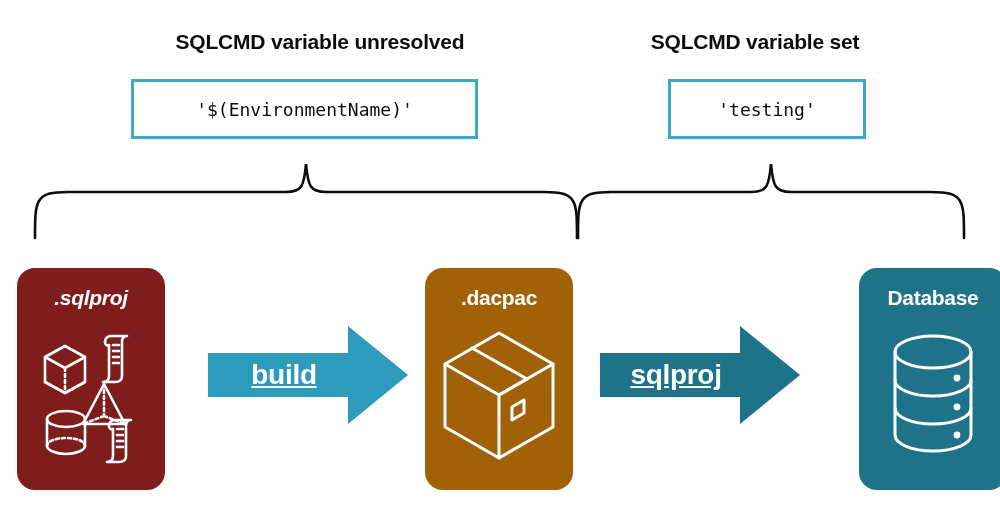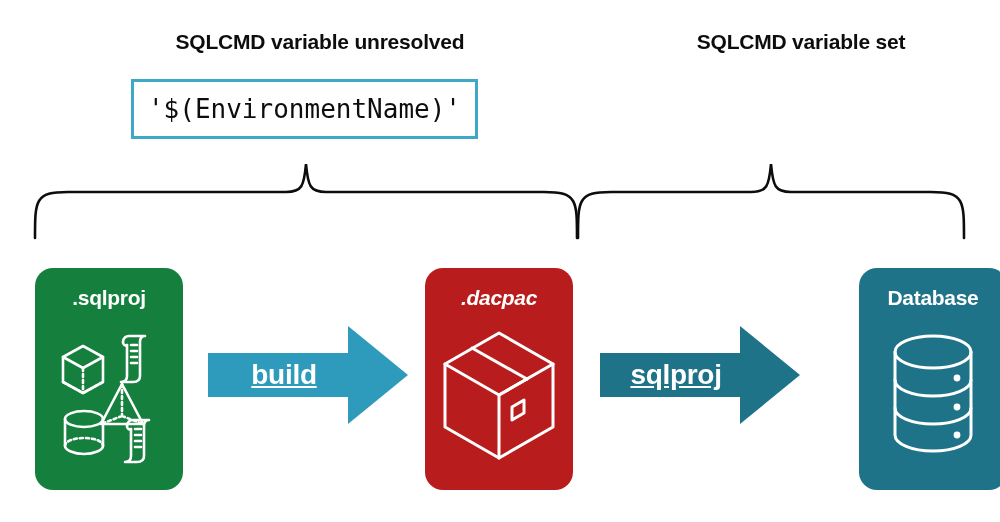--- a/index.html
+++ b/index.html
@@ -14,31 +14,31 @@
   .heading{
     position:absolute;
     font-weight:bold;
     font-size:21px;
     color:#0d0d0d;
     text-align:center;
     letter-spacing:-0.2px;
     white-space:nowrap;
   }
   #heading-left{left:35px;width:570px;top:30px;}
-  #heading-right{left:608px;width:386px;top:30px;text-align:center;}
+  #heading-right{left:562px;width:386px;top:30px;text-align:center;}
 
   
   .code-box{
     position:absolute;
     box-sizing:border-box;
     border:3px solid #3ea8c6;
     background:#ffffff;
     display:flex;align-items:center;justify-content:center;
     font-family:"DejaVu Sans Mono","Liberation Mono",monospace;
-    font-size:26px;
+    font-size:18px;
     color:#0d0d0d;
     white-space:nowrap;
   }
   #code-box-left{left:131px;top:79px;width:347px;height:60px;}
   #code-box-right{left:668px;top:79px;width:198px;height:60px;}
 
   
   .brace{position:absolute;top:160px;}
   #brace-left{left:28px;}
   #brace-right{left:571px;}
@@ -56,22 +56,22 @@
     font-weight:bold;
     font-size:21px;
     color:#ffffff;
     letter-spacing:-0.3px;
     white-space:nowrap;
   }
   .card-art{
     position:absolute;left:0;right:0;top:44px;bottom:8px;
     display:flex;align-items:center;justify-content:center;
   }
-  #card-sqlproj{left:35px;background:#15803d;}
-  #card-dacpac{left:425px;background:#b91c1c;font-style:italic;}
+  #card-sqlproj{left:17px;background:#7f1d1d;font-style:italic;}
+  #card-dacpac{left:425px;background:#a16207;}
   #card-database{left:815px;background:#1f7389;margin-left:44px;}
 
   
   .arrow{position:absolute;top:322px;width:200px;height:106px;}
   #arrow-build{left:208px;}
   #arrow-deploy{left:600px;}
   .arrow-label{
     position:absolute;top:0;left:0;width:152px;height:106px;
     display:flex;align-items:center;justify-content:center;
     font-weight:bold;font-size:28px;color:#ffffff;
@@ -86,20 +86,23 @@
 <div class="stage">
 
   <div class="heading" id="heading-left">SQLCMD variable unresolved</div>
 
   <div class="heading" id="heading-right">SQLCMD variable set</div>
 
   <div class="code-box" id="code-box-left">
     <span>'$(EnvironmentName)'</span>
   </div>
 
+  <div class="code-box" id="code-box-right">
+    <span>'testing'</span>
+  </div>
 
   <svg class="brace" id="brace-left" width="556" height="80" viewBox="0 0 556 80">
     <path d="M7,78 C7,40 7,32 40,32 L258,32 C274,32 276,26 278,4
              C280,26 282,32 298,32 L516,32 C549,32 549,40 549,78" fill="none" stroke="#0d0d0d" stroke-width="2.6" stroke-linecap="round"></path>
   </svg>
 
   <svg class="brace" id="brace-right" width="400" height="80" viewBox="0 0 400 80">
     <path d="M7,78 C7,40 7,32 40,32 L180,32 C196,32 198,26 200,4
              C202,26 204,32 220,32 L360,32 C393,32 393,40 393,78" fill="none" stroke="#0d0d0d" stroke-width="2.6" stroke-linecap="round"></path>
   </svg>

